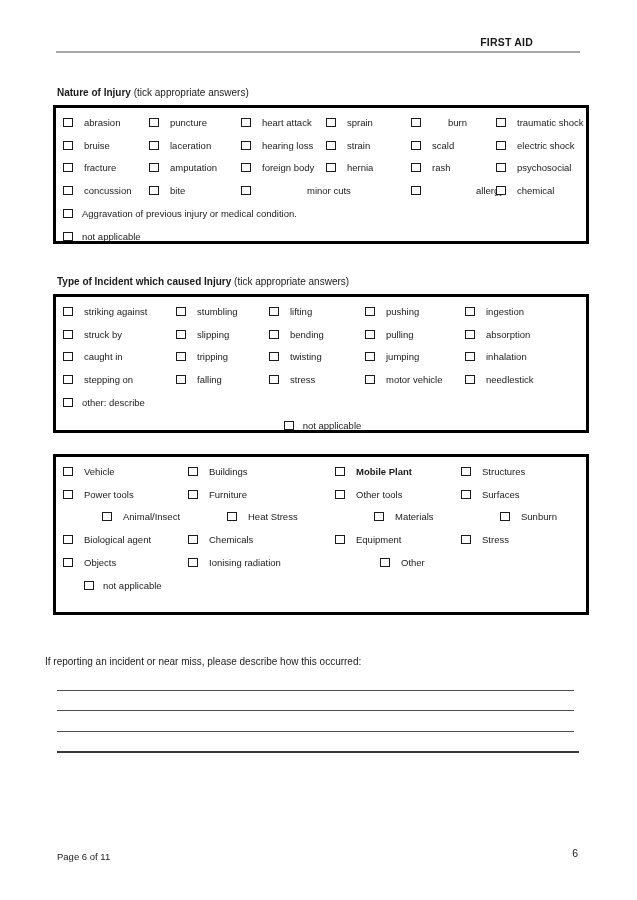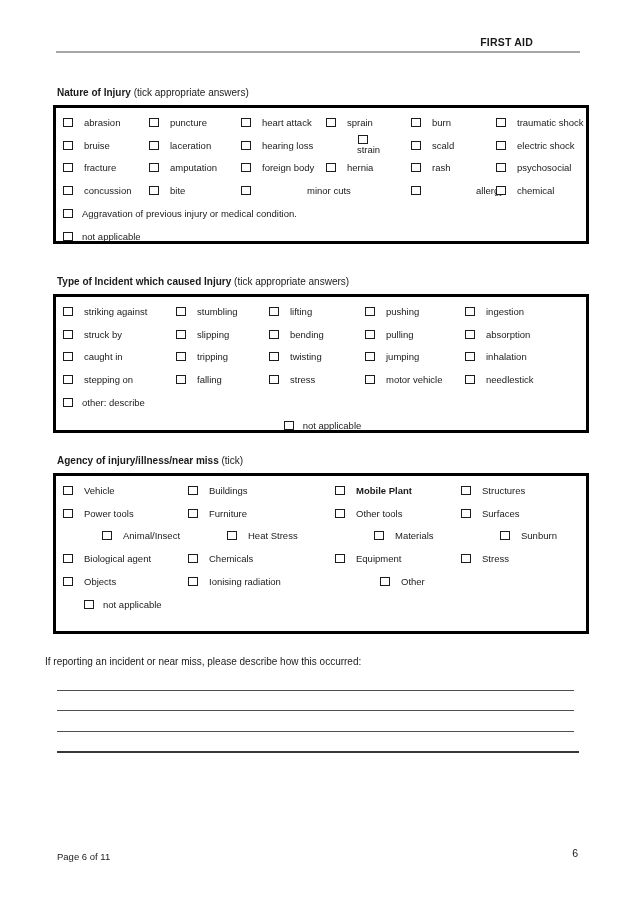--- a/index.html
+++ b/index.html
@@ -109,21 +109,21 @@
               <span class="lab">puncture</span>
             </div>
             <div class="cell" style="width: 85px;">
               <span class="checkbox"></span>
               <span class="lab">heart attack</span>
             </div>
             <div class="cell" style="width: 85px;">
               <span class="checkbox"></span>
               <span class="lab">sprain</span>
             </div>
-            <div class="cell" style="width: 85px;">
+            <div class="cell" style="width: 85px; gap: 16px;">
               <span class="checkbox"></span>
               <span class="lab">burn</span>
             </div>
             <div class="cell">
               <span class="checkbox"></span>
               <span class="lab">traumatic shock</span>
             </div>
           </div>
           <div class="row row-grid">
             <div class="cell" style="width: 86px;">
@@ -131,21 +131,21 @@
               <span class="lab">bruise</span>
             </div>
             <div class="cell" style="width: 92px;">
               <span class="checkbox"></span>
               <span class="lab">laceration</span>
             </div>
             <div class="cell" style="width: 85px;">
               <span class="checkbox"></span>
               <span class="lab">hearing loss</span>
             </div>
-            <div class="cell" style="width: 85px; flex-direction: column;">
+            <div class="cell" style="width: 85px;">
               <span class="checkbox"></span>
               <span class="lab">strain</span>
             </div>
             <div class="cell" style="width: 85px;">
               <span class="checkbox"></span>
               <span class="lab">scald</span>
             </div>
             <div class="cell">
               <span class="checkbox"></span>
               <span class="lab">electric shock</span>
@@ -305,21 +305,20 @@
             <span class="checkbox"></span>
             <span class="lab">other: describe</span>
           </div>
           <div class="row row-center">
             <span class="checkbox"></span>
             <span class="lab">not applicable</span>
           </div>
         </div>
       </div>
       <div class="section" data-section-id="agency">
-        <div class="section-heading"><b>Agency of injury/illness/near miss</b><span> (tick)</span></div>
         <div class="box">
           <div class="row row-grid">
             <div class="cell" style="width: 125px;">
               <span class="checkbox"></span>
               <span class="lab">Vehicle</span>
             </div>
             <div class="cell" style="width: 147px;">
               <span class="checkbox"></span>
               <span class="lab">Buildings</span>
             </div>

